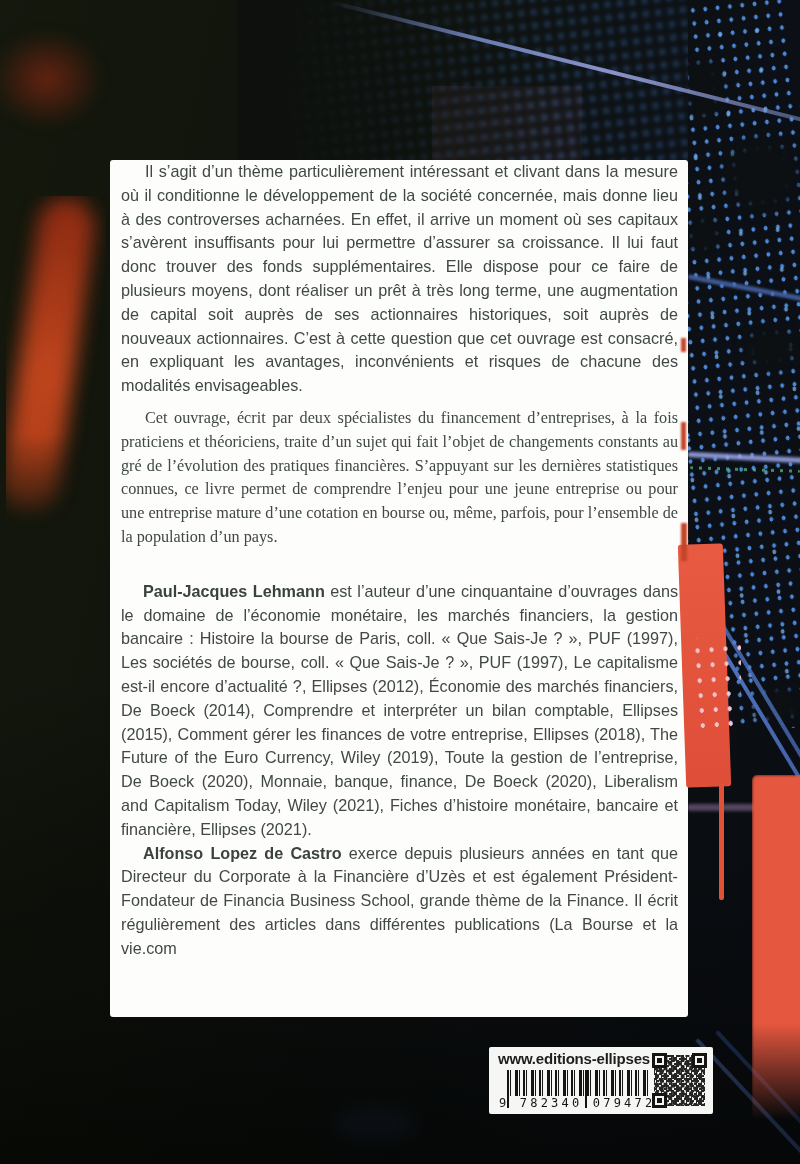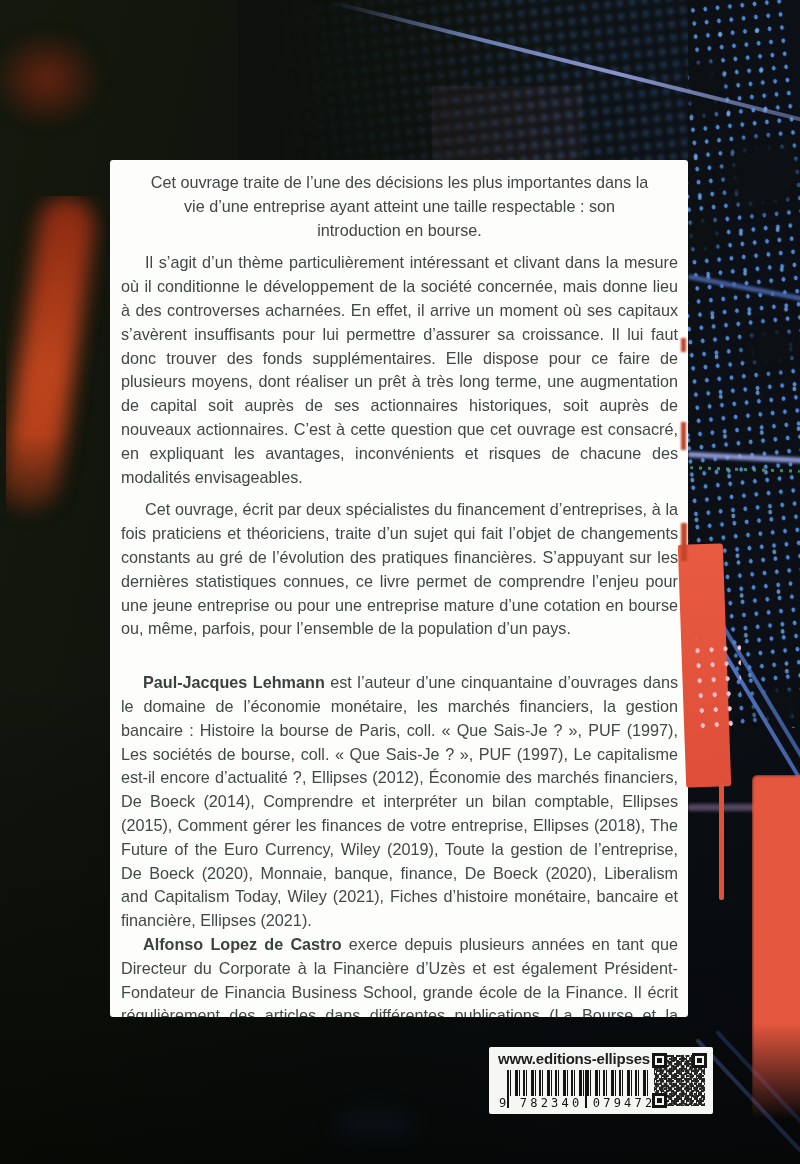--- a/index.html
+++ b/index.html
@@ -22,21 +22,21 @@
   .glow{position:absolute;border-radius:50%;}
   
   .card{
     position:absolute;left:110px;top:160px;width:578px;height:857px;
     box-sizing:border-box;padding:0 10px 0 11px;border-radius:3px;
     background:#fdfdfb;color:#404845;overflow:hidden;z-index:4;
   }
   .card p{margin:0;font-size:16.2px;line-height:23.8px;text-align:justify;}
   .p-intro{text-align:center !important;padding:0 28px;margin:11px 0 9px 0 !important;}
   .p-body{text-indent:24px;margin-bottom:9px !important;}
-  .p-last{margin-bottom:30px !important;}
+  .p-last{margin-bottom:30px !important;font-family:Liberation Serif, serif;}
   .bio{margin:0;font-size:12.7px;line-height:19px;text-align:justify;text-indent:22px;color:#414946;}
   .bio1{margin-bottom:12px;}
   .b{font-weight:bold;color:#3a423f;}
   .i{}
   
   .label{
     position:absolute;left:489px;top:1047px;width:224px;height:67px;
     background:#f6f6f4;border-radius:2px;z-index:5;
   }
   .url{position:absolute;left:9px;top:3px;font-size:15px;font-weight:bold;
@@ -125,25 +125,24 @@
 
   <div class="dotwrap" style="left:691px;top:638px;width:50px;height:94px;z-index:7;">
     <div class="dots" style="--c:#f2c4d0;background-size:14px 15px;transform:rotate(-4deg);filter:blur(.4px);"></div>
   </div>
 
   <div class="glow" style="left:335px;top:1108px;width:80px;height:32px;filter:blur(9px);background:rgba(60,90,160,.25);"></div>
   <div class="abs" style="inset:0;background:linear-gradient(180deg,rgba(0,0,0,0) 58%,rgba(4,5,3,.45) 86%,rgba(3,4,2,.7) 100%);pointer-events:none;"></div>
 </div>
 
 <div class="card">
-  <p class="p-intro">Cet ouvrage traite de l’une des décisions les plus importantes dans la vie d’une entreprise ayant atteint une taille respectable : son introduction en bourse.</p>
   <p class="p-body">Il s’agit d’un thème particulièrement intéressant et clivant dans la mesure où il conditionne le développement de la société concernée, mais donne lieu à des controverses acharnées. En effet, il arrive un moment où ses capitaux s’avèrent insuffisants pour lui permettre d’assurer sa croissance. Il lui faut donc trouver des fonds supplémentaires. Elle dispose pour ce faire de plusieurs moyens, dont réaliser un prêt à très long terme, une augmentation de capital soit auprès de ses actionnaires historiques, soit auprès de nouveaux actionnaires. C’est à cette question que cet ouvrage est consacré, en expliquant les avantages, inconvénients et risques de chacune des modalités envisageables.</p>
   <p class="p-body p-last">Cet ouvrage, écrit par deux spécialistes du financement d’entreprises, à la fois praticiens et théoriciens, traite d’un sujet qui fait l’objet de changements constants au gré de l’évolution des pratiques financières. S’appuyant sur les dernières statistiques connues, ce livre permet de comprendre l’enjeu pour une jeune entreprise ou pour une entreprise mature d’une cotation en bourse ou, même, parfois, pour l’ensemble de la population d’un pays.</p>
   <p class="bio bio1"><span class="b">Paul-Jacques Lehmann</span><span> est l’auteur d’une cinquantaine d’ouvrages dans le domaine de l’économie monétaire, les marchés financiers, la gestion bancaire : </span><span class="i">Histoire la bourse de Paris</span><span>, coll. « Que Sais-Je ? », PUF (1997), </span><span class="i">Les sociétés de bourse</span><span>, coll. « Que Sais-Je ? », PUF (1997), </span><span class="i">Le capitalisme est-il encore d’actualité ?</span><span>, Ellipses (2012), </span><span class="i">Économie des marchés financiers,</span><span> De Boeck (2014), </span><span class="i">Comprendre et interpréter un bilan comptable</span><span>, Ellipses (2015), </span><span class="i">Comment gérer les finances de votre entreprise</span><span>, Ellipses (2018), </span><span class="i">The Future of the Euro Currency</span><span>, Wiley (2019), </span><span class="i">Toute la gestion de l’entreprise</span><span>, De Boeck (2020), </span><span class="i">Monnaie, banque, finance</span><span>, De Boeck (2020), </span><span class="i">Liberalism and Capitalism Today</span><span>, Wiley (2021), </span><span class="i">Fiches d’histoire monétaire, bancaire et financière</span><span>, Ellipses (2021).</span></p>
-  <p class="bio"><span class="b">Alfonso Lopez de Castro</span><span> exerce depuis plusieurs années en tant que Directeur du Corporate à la Financière d’Uzès et est également Président-Fondateur de Financia Business School, grande école de la Finance. Il écrit régulièrement des articles dans différentes publications (</span><span class="i">La Bourse et la vie.com</span></p>
+  <p class="bio"><span class="b">Alfonso Lopez de Castro</span><span> exerce depuis plusieurs années en tant que Directeur du Corporate à la Financière d’Uzès et est également Président-Fondateur de Financia Business School, grande thème de la Finance. Il écrit régulièrement des articles dans différentes publications (</span><span class="i">La Bourse et la vie.com</span></p>
 </div>
 
 <div class="label">
   <div class="url">www.editions-ellipses.fr</div>
   <div class="bcwrap">
     <div class="bars"></div>
     <div class="guard" style="left:10px;"></div>
     <div class="guard" style="left:88px;"></div>
     <div class="guard" style="left:168px;"></div>
     <div class="ean">9 782340 079472</div>

